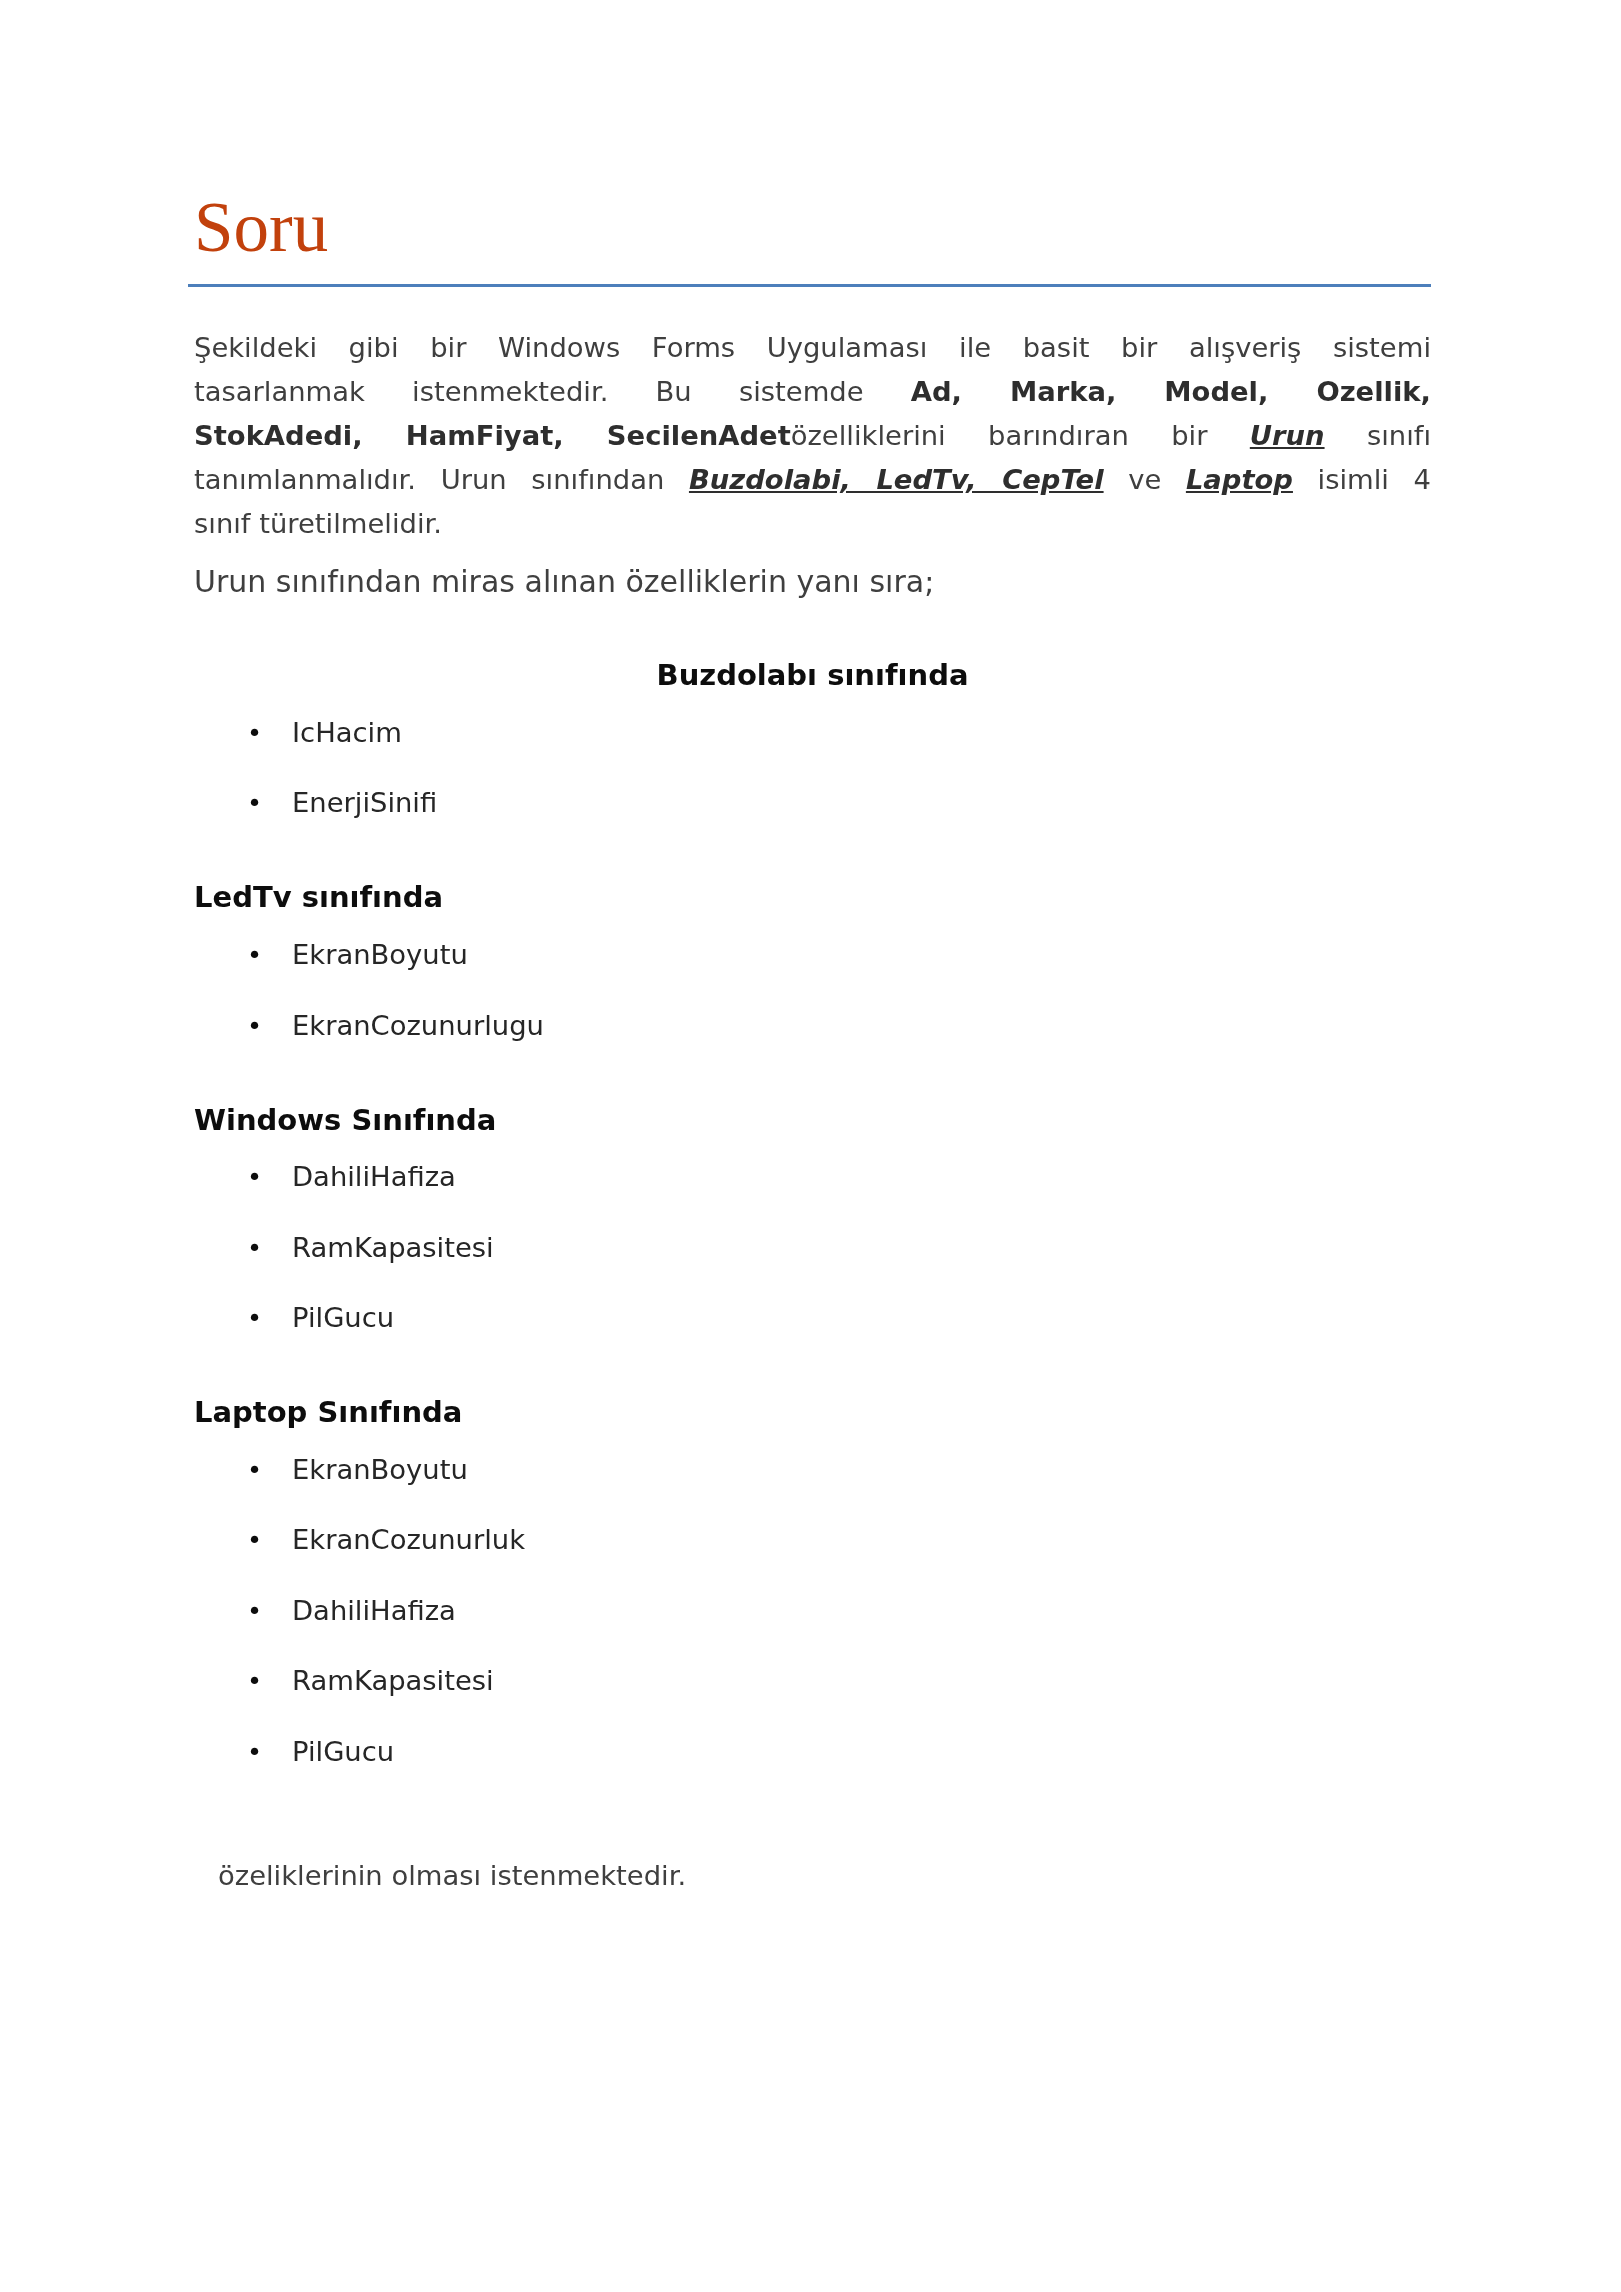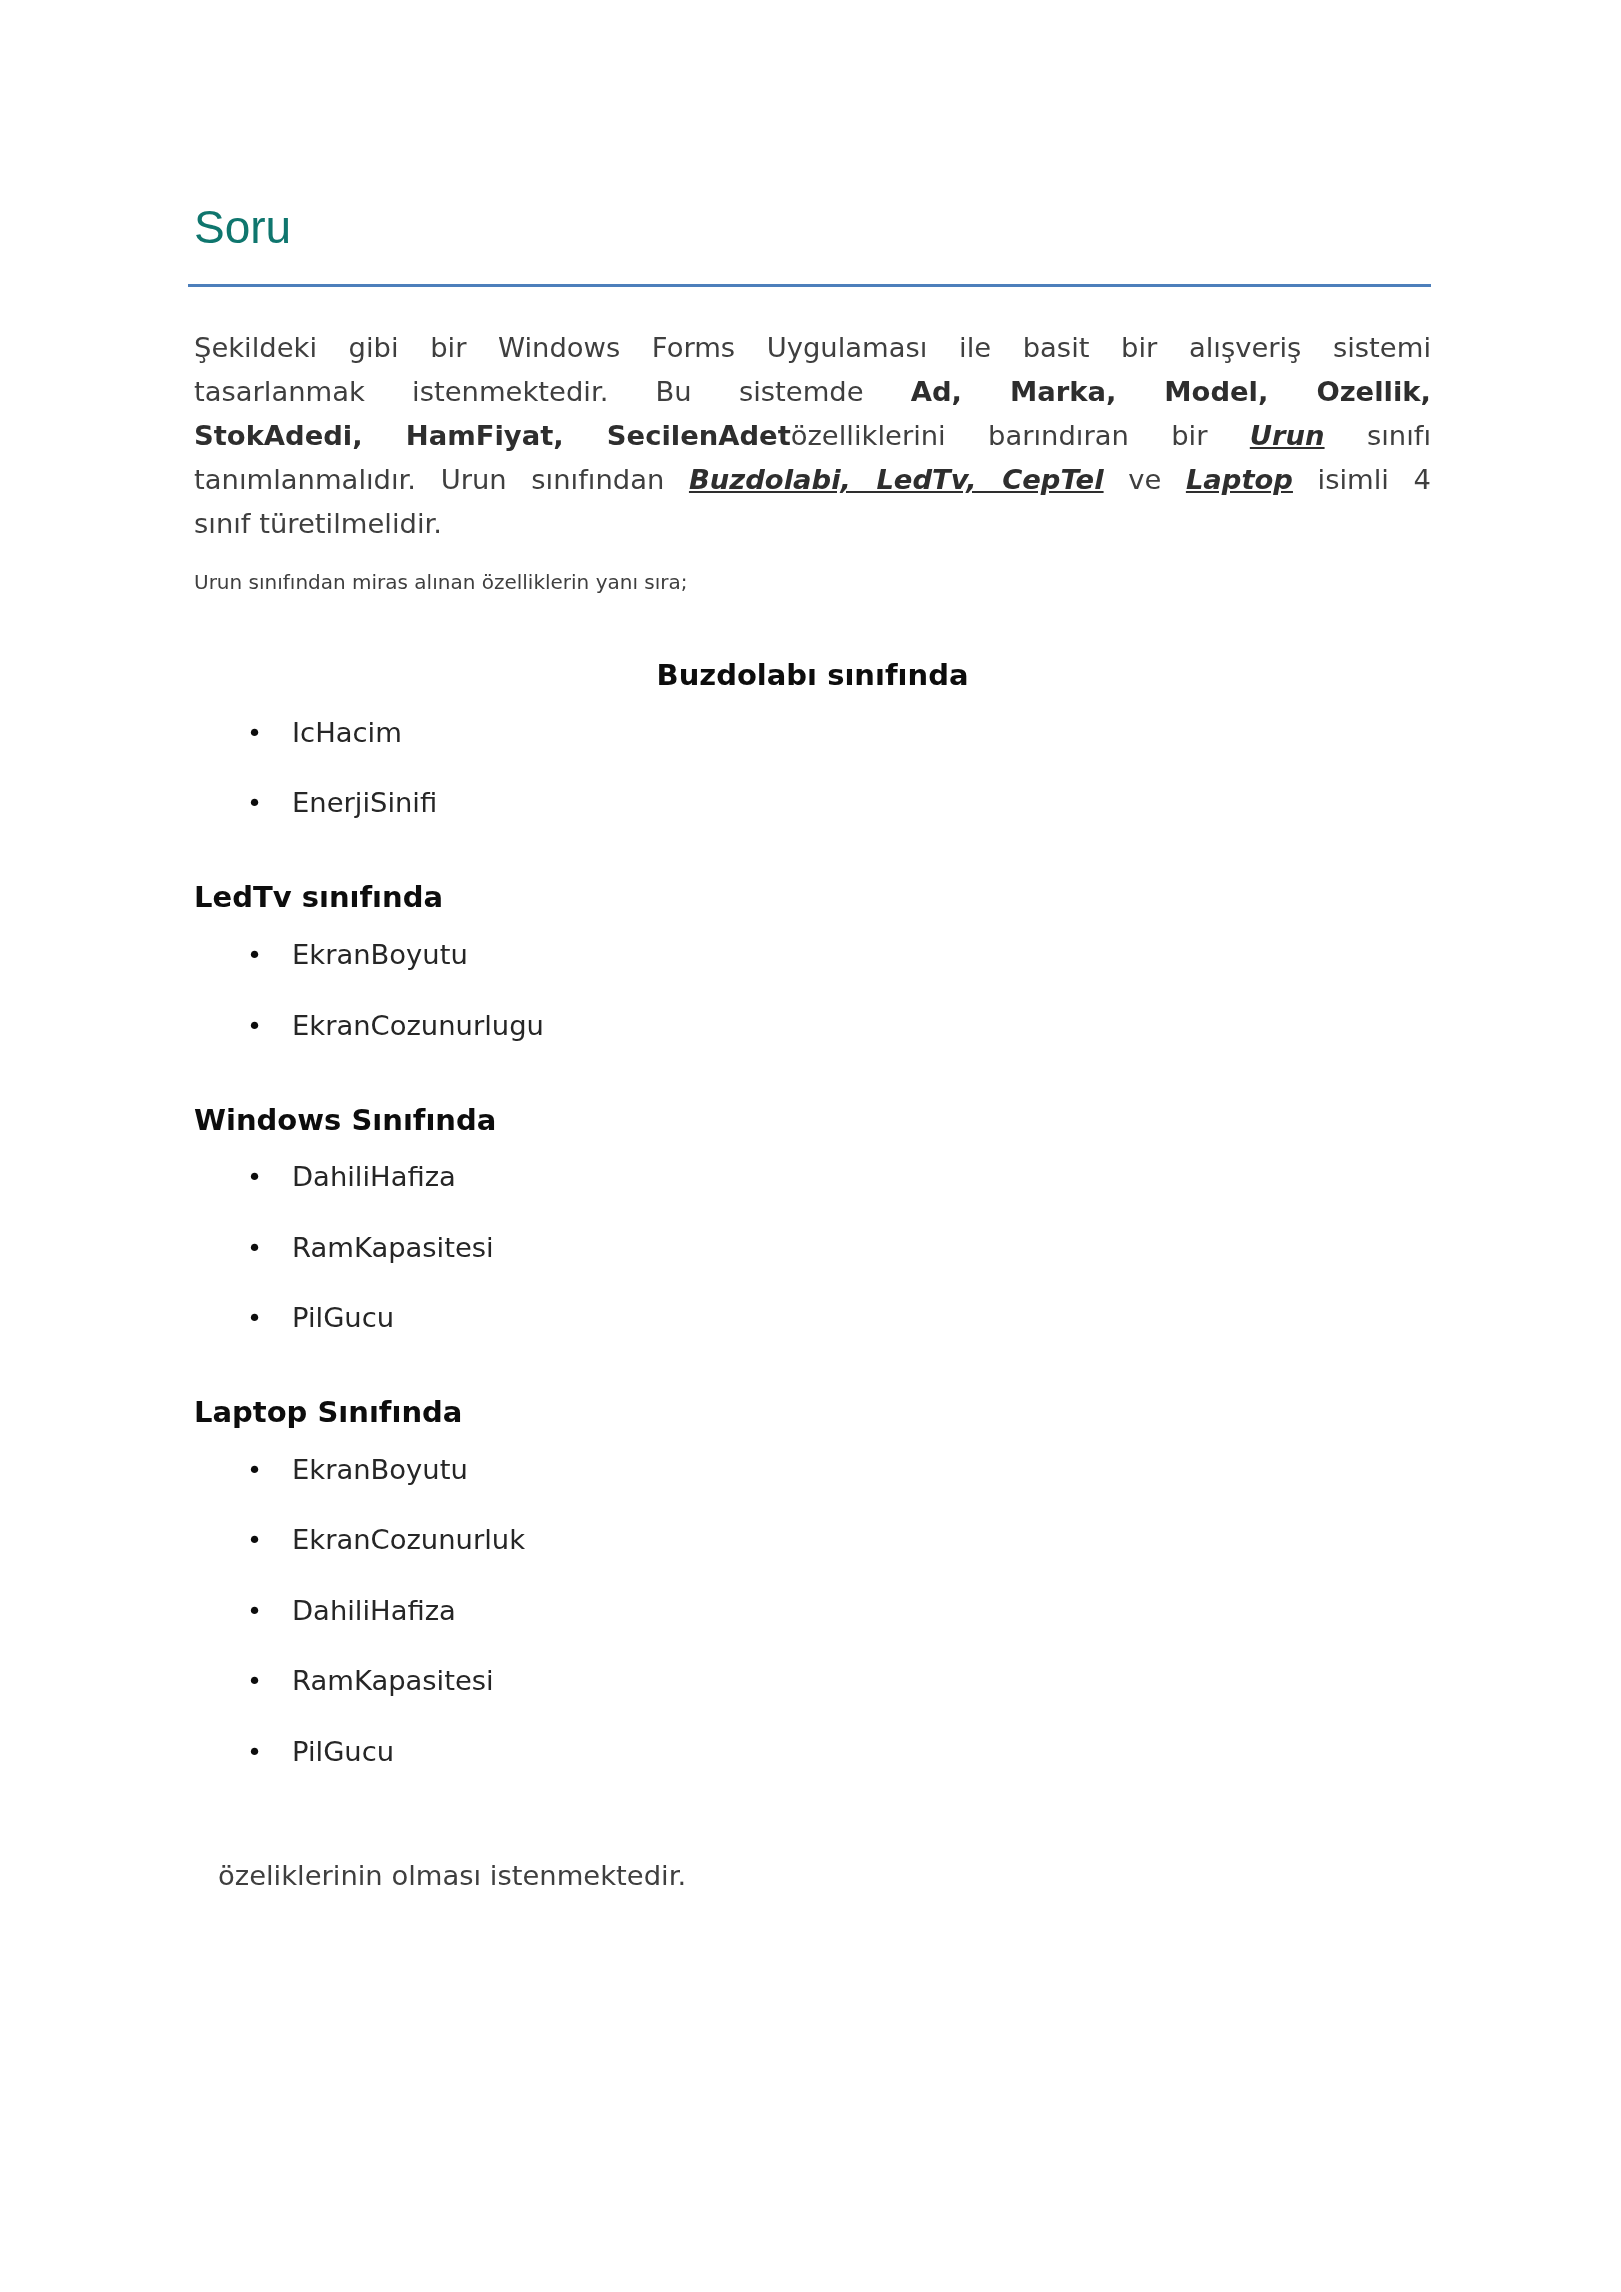--- a/index.html
+++ b/index.html
@@ -12,25 +12,25 @@
   }
   .page {
     box-sizing: border-box;
     width: 1621px;
     height: 2293px;
     padding: 188px 190px 0 194px;
     font-family: "DejaVu Sans", "Liberation Sans", sans-serif;
   }
   
   .doc-title {
-    font-family: Liberation Sans, sans-serif;
-    font-size: 46px;
+    font-family: Liberation Serif, serif;
+    font-size: 71px;
     line-height: 78px;
     font-weight: normal;
-    color: #0f766e;
+    color: #c2410c;
     letter-spacing: 0px;
   }
   .title-rule {
     height: 3.9px;
     background: #4d7fbb;
     margin-top: 17.6px;
     margin-left: -5.9px;
     width: 1243px;
   }
   
@@ -53,21 +53,21 @@
     color: #2e2e2e;
   }
   .bi {
     font-weight: 700;
     font-style: italic;
     text-decoration: underline;
     color: #2e2e2e;
   }
   .subline {
     margin-top: 13.7px;
-    font-size: 20px;
+    font-size: 30px;
     line-height: 44px;
     color: #3f3f3f;
   }
   
   .section-heading {
     margin-top: 50px;
     font-size: 29px;
     line-height: 44px;
     font-weight: 700;
     color: #0d0d0d;

